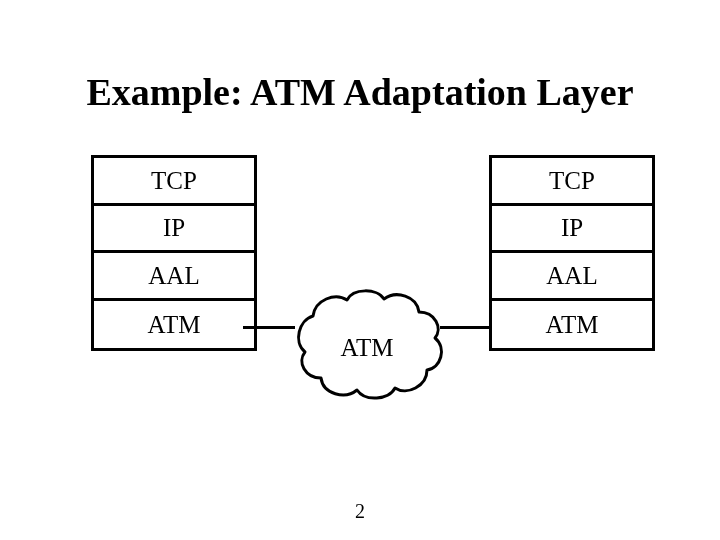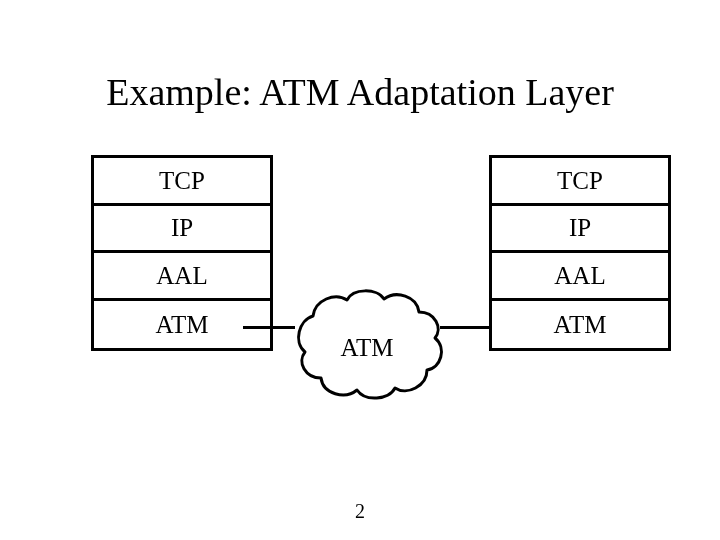--- a/index.html
+++ b/index.html
@@ -19,31 +19,31 @@
 
   
   #slide-title {
     position: absolute;
     left: 0;
     top: 70px;
     width: 720px;
     text-align: center;
     font-size: 38px;
     line-height: 44px;
-    font-weight: normal;
+    font-weight: bold;
     letter-spacing: 0px;
     white-space: nowrap;
     color: #000000;
   }
 
   
   .stack {
     position: absolute;
     top: 155px;
-    width: 182px;
+    width: 166px;
     height: 196px;
     border: 3px solid #000000;
     box-sizing: border-box;
     background: #ffffff;
   }
   #stack-left  { left: 91px; }
   #stack-right { left: 489px; }
 
   .stack-cell {
     height: 25%;

